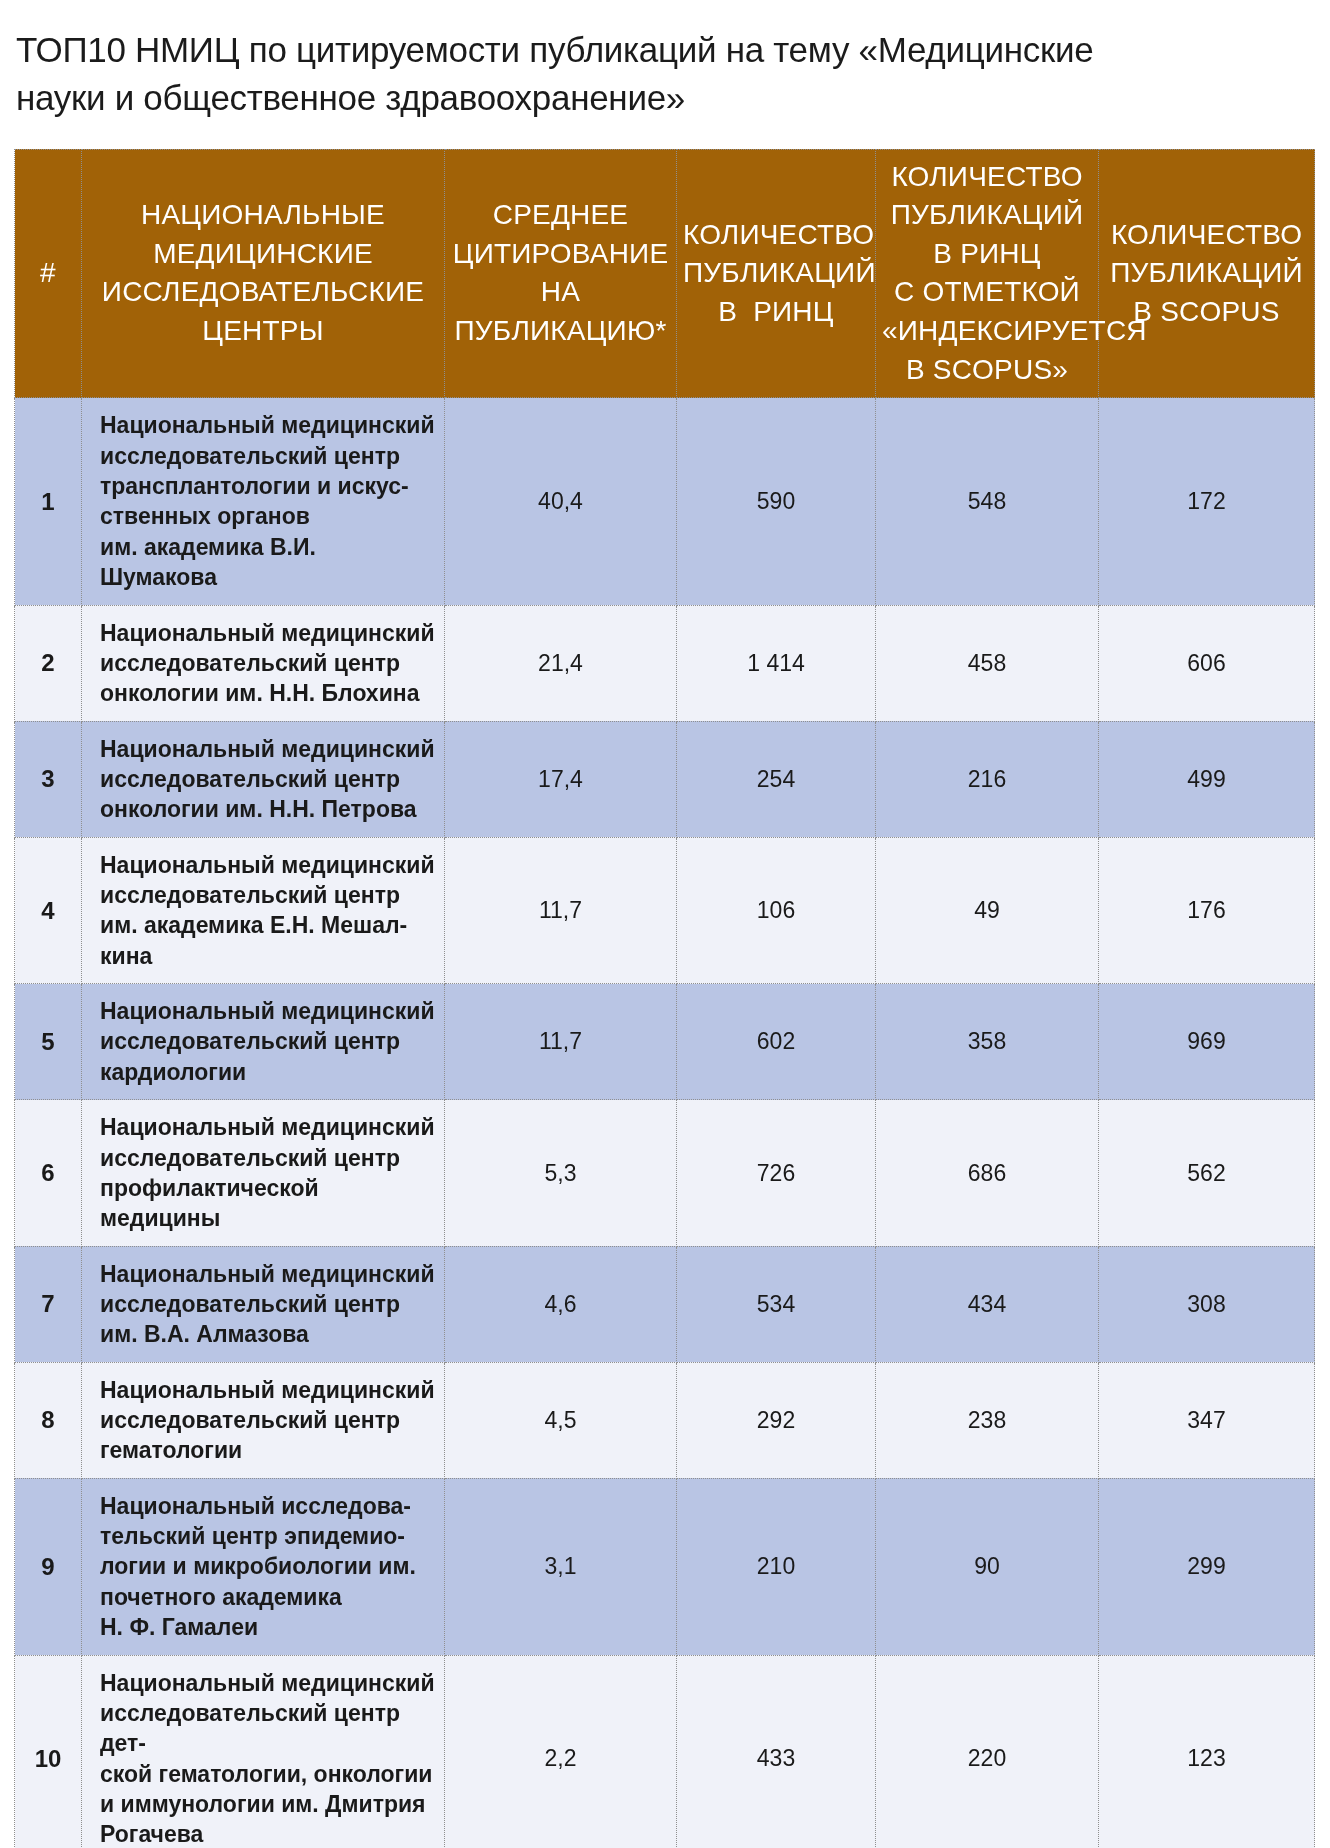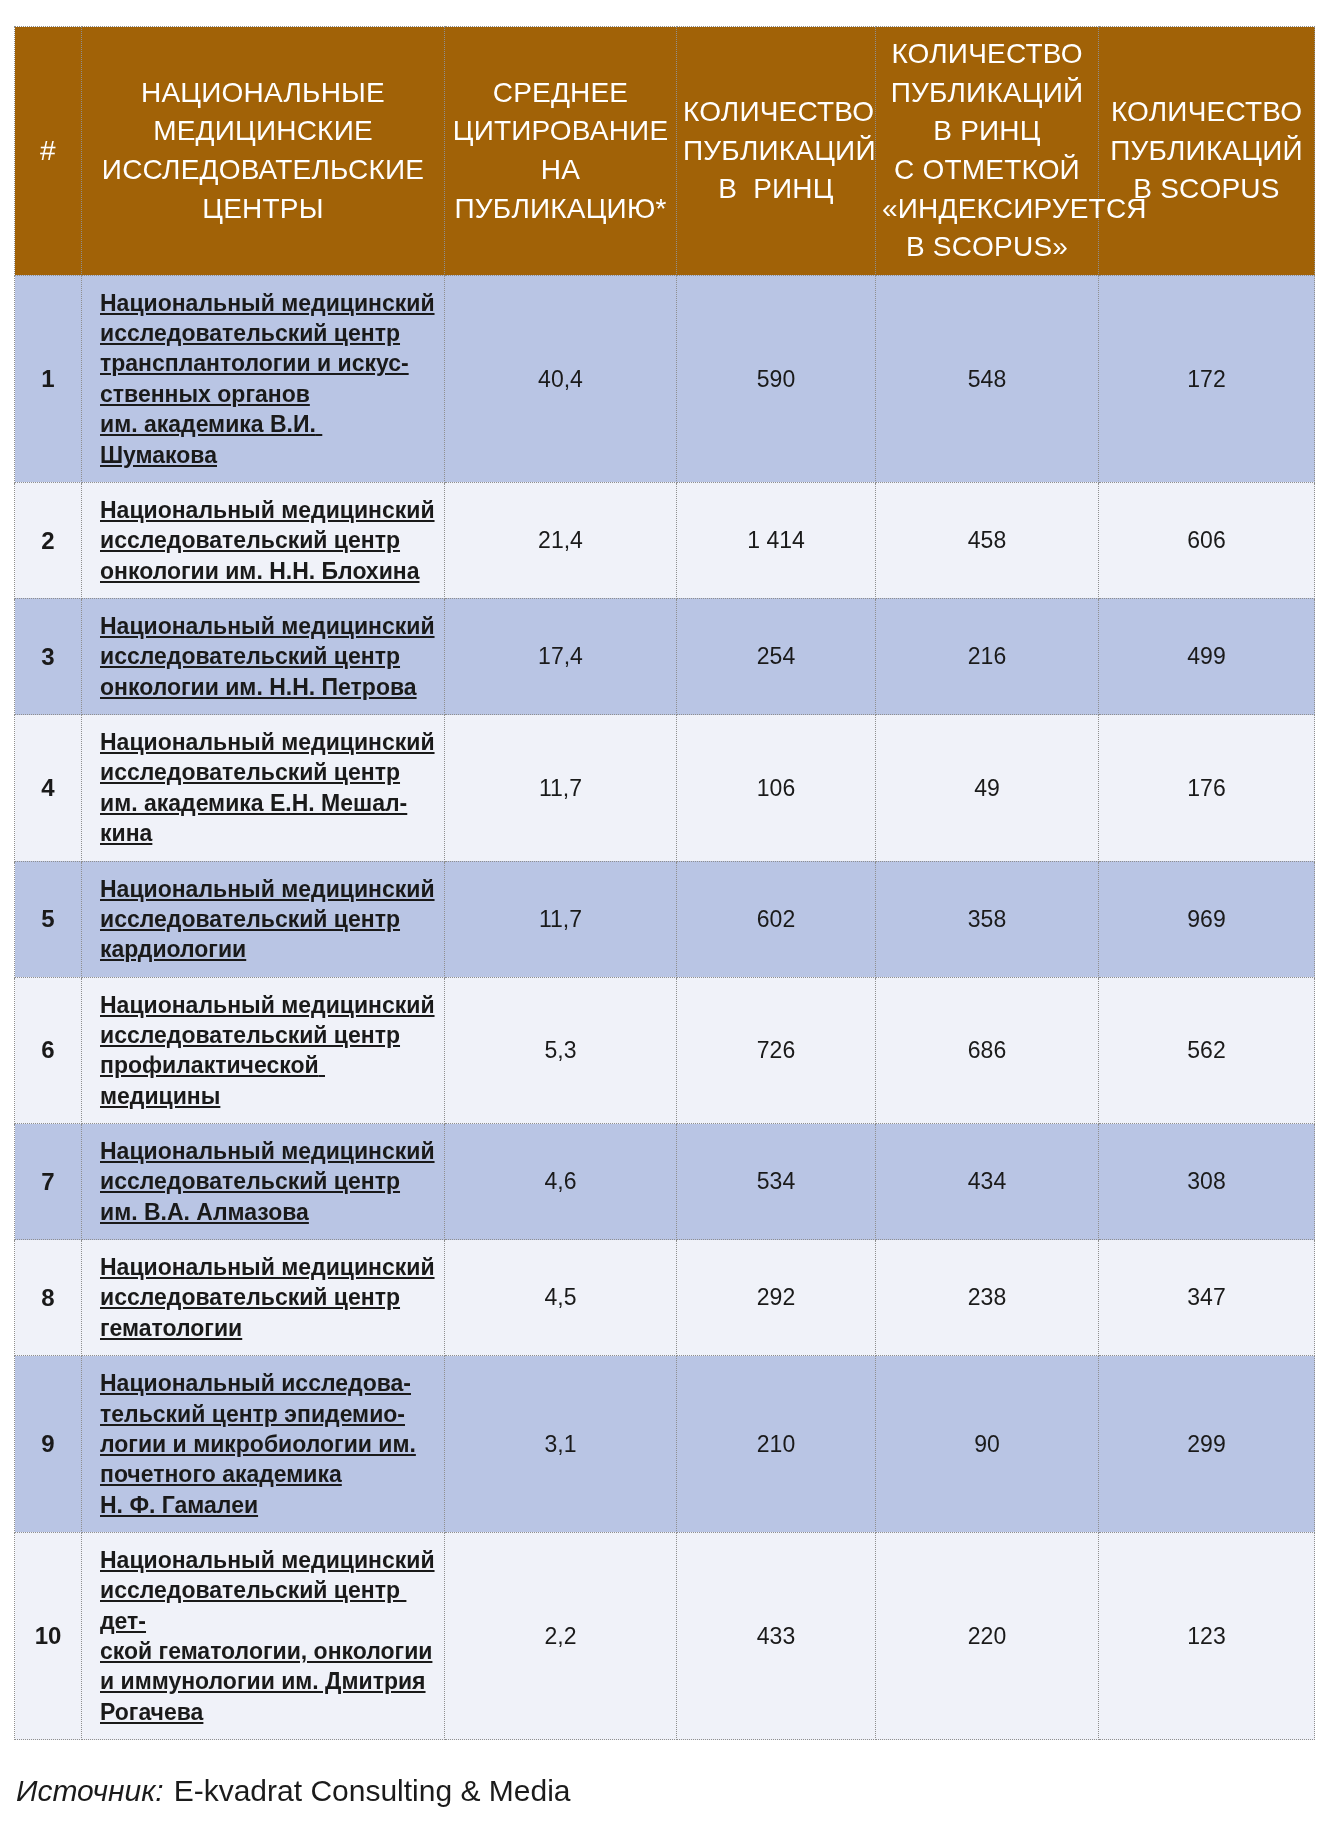--- a/index.html
+++ b/index.html
@@ -57,36 +57,36 @@
   }
   table.top10 tbody td.rank {
     font-weight: 700;
     font-size: 24px;
   }
   table.top10 tbody td.name {
     font-weight: 700;
     text-align: left;
     padding-left: 18px;
     white-space: pre-wrap;
-    text-decoration: underline;
   }
   .source {
     margin: 34px 0 0 2px;
     font-size: 30px;
     color: #1b1b1b;
   }
   .source em {
     font-style: italic;
     margin-right: 10px;
   }
 </style>
 </head>
 <body>
 
 <div class="page">
+  <h1 class="title">ТОП10 НМИЦ по цитируемости публикаций на тему «Медицинские науки и общественное здравоохранение»</h1>
 
   <table class="top10">
     <colgroup>
       <col style="width:67px">
       <col style="width:363px">
       <col style="width:232px">
       <col style="width:199px">
       <col style="width:223px">
       <col style="width:216px">
     </colgroup>

